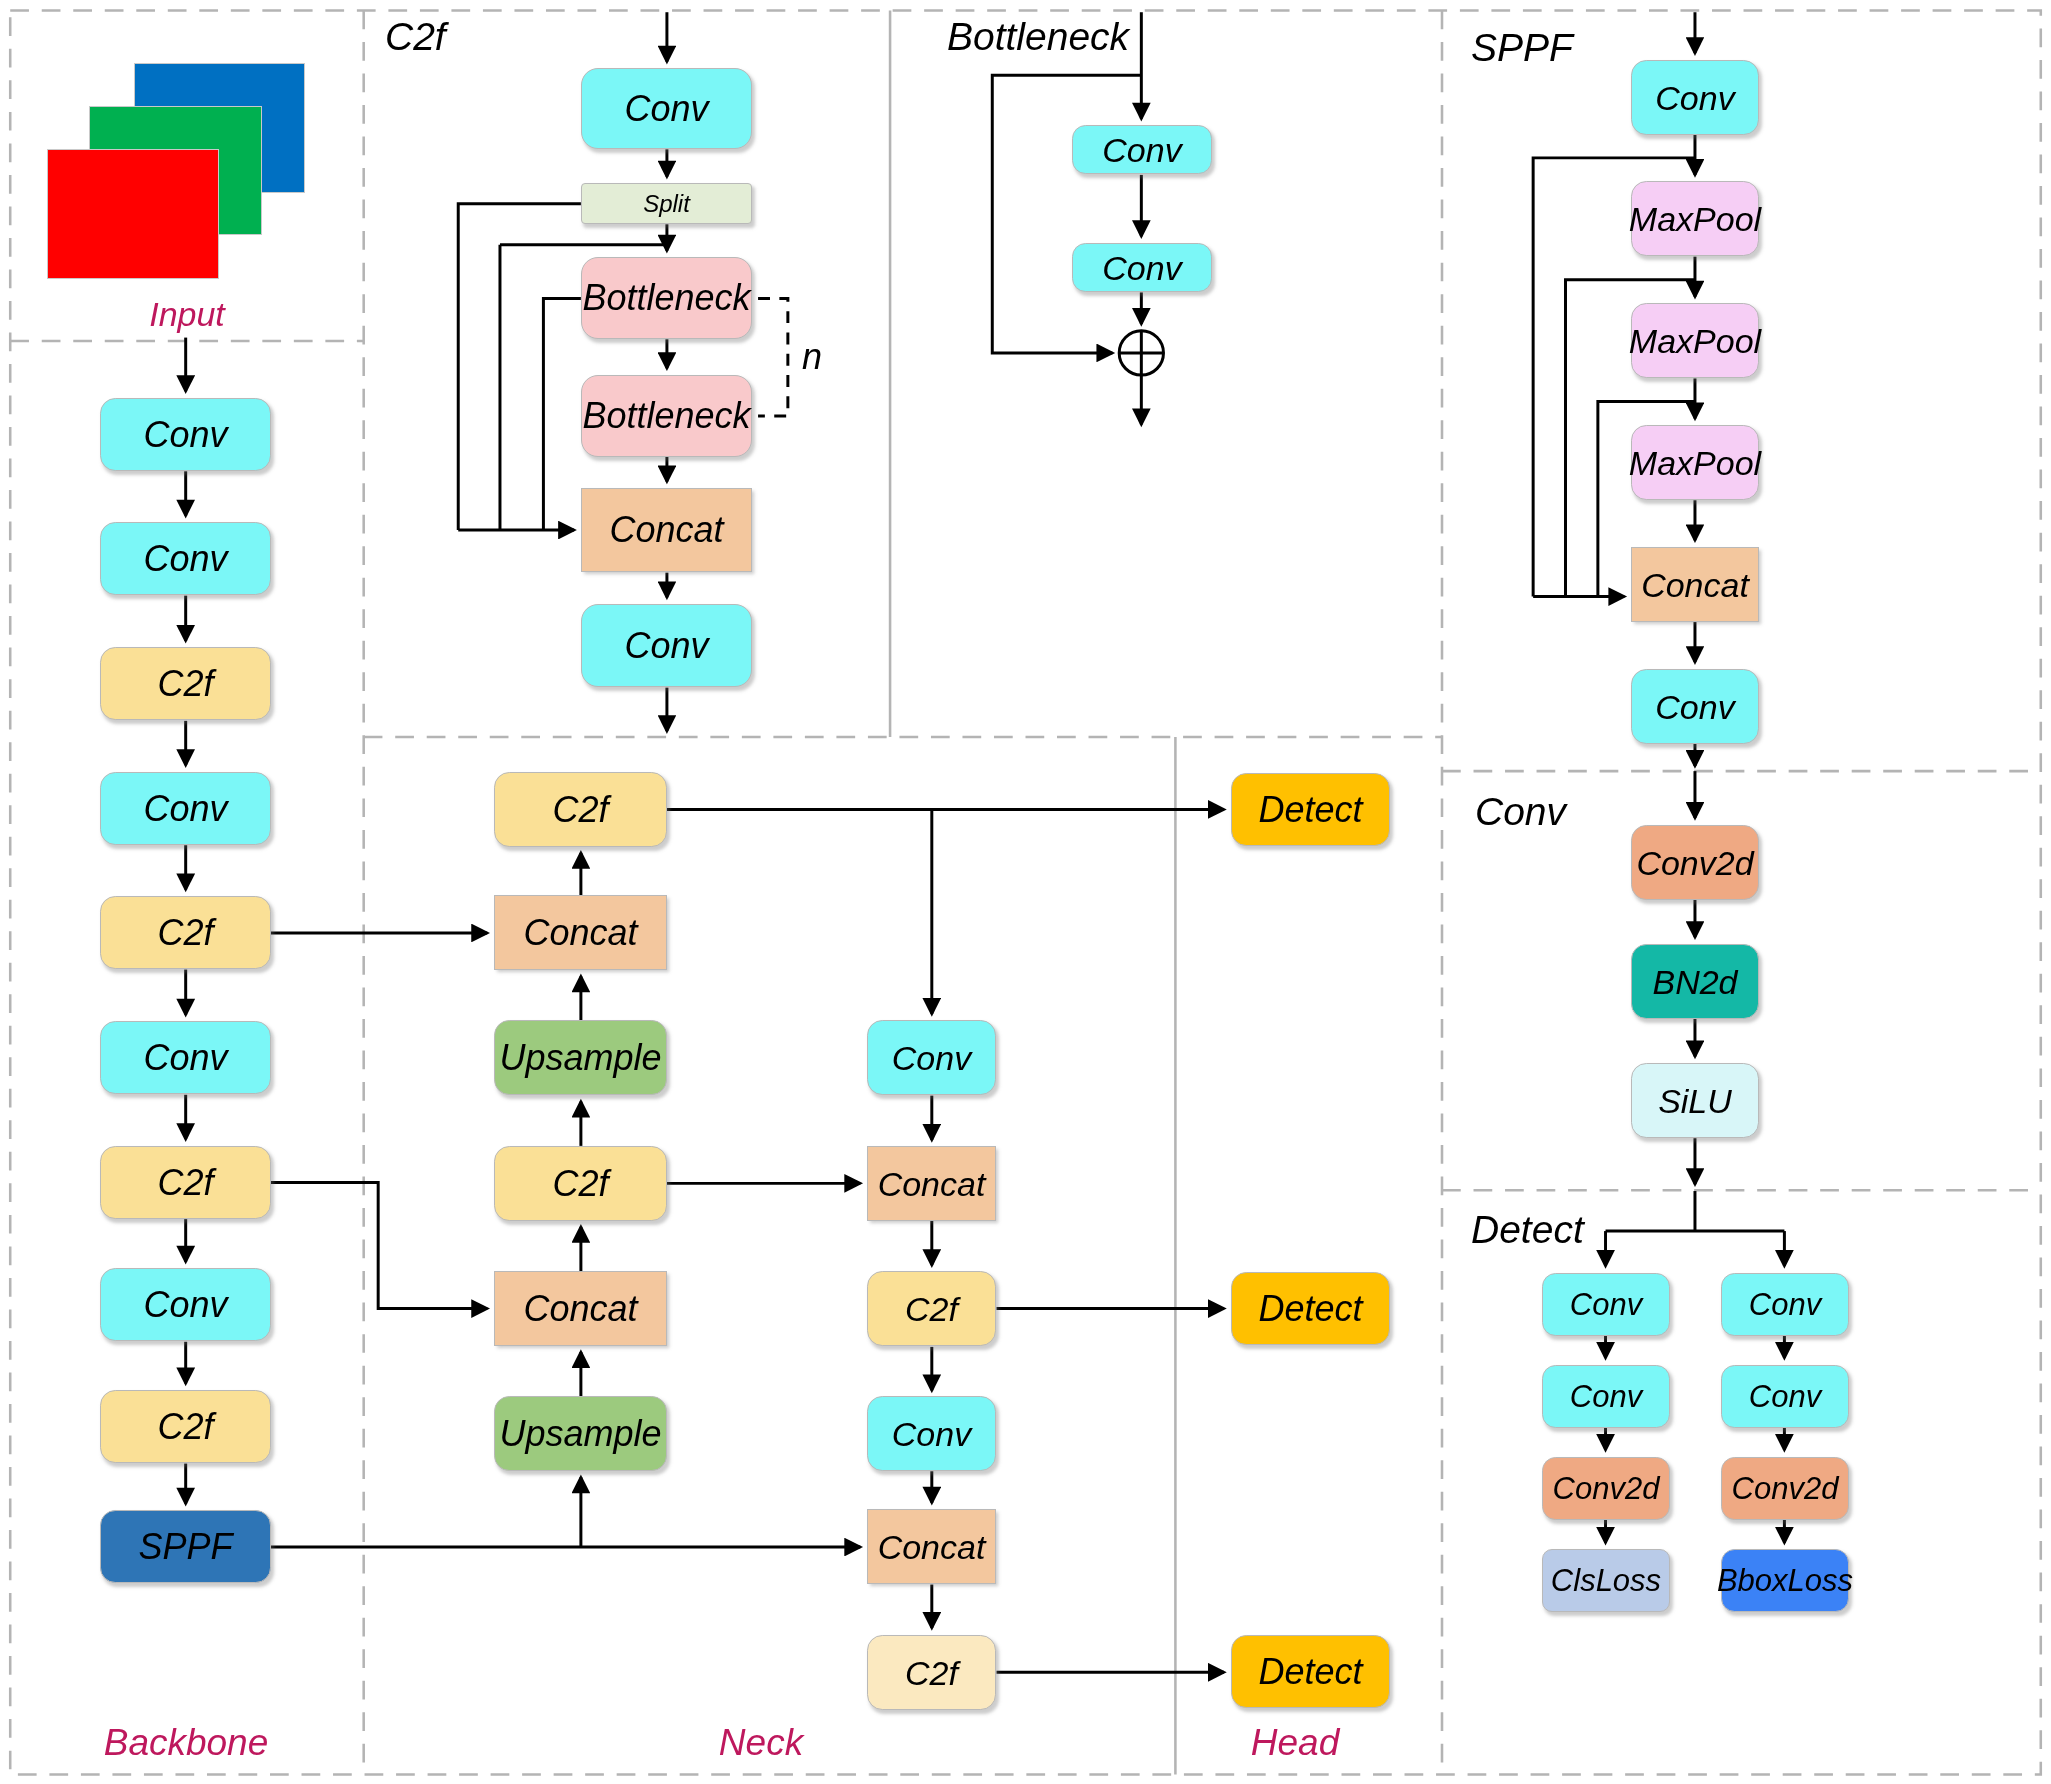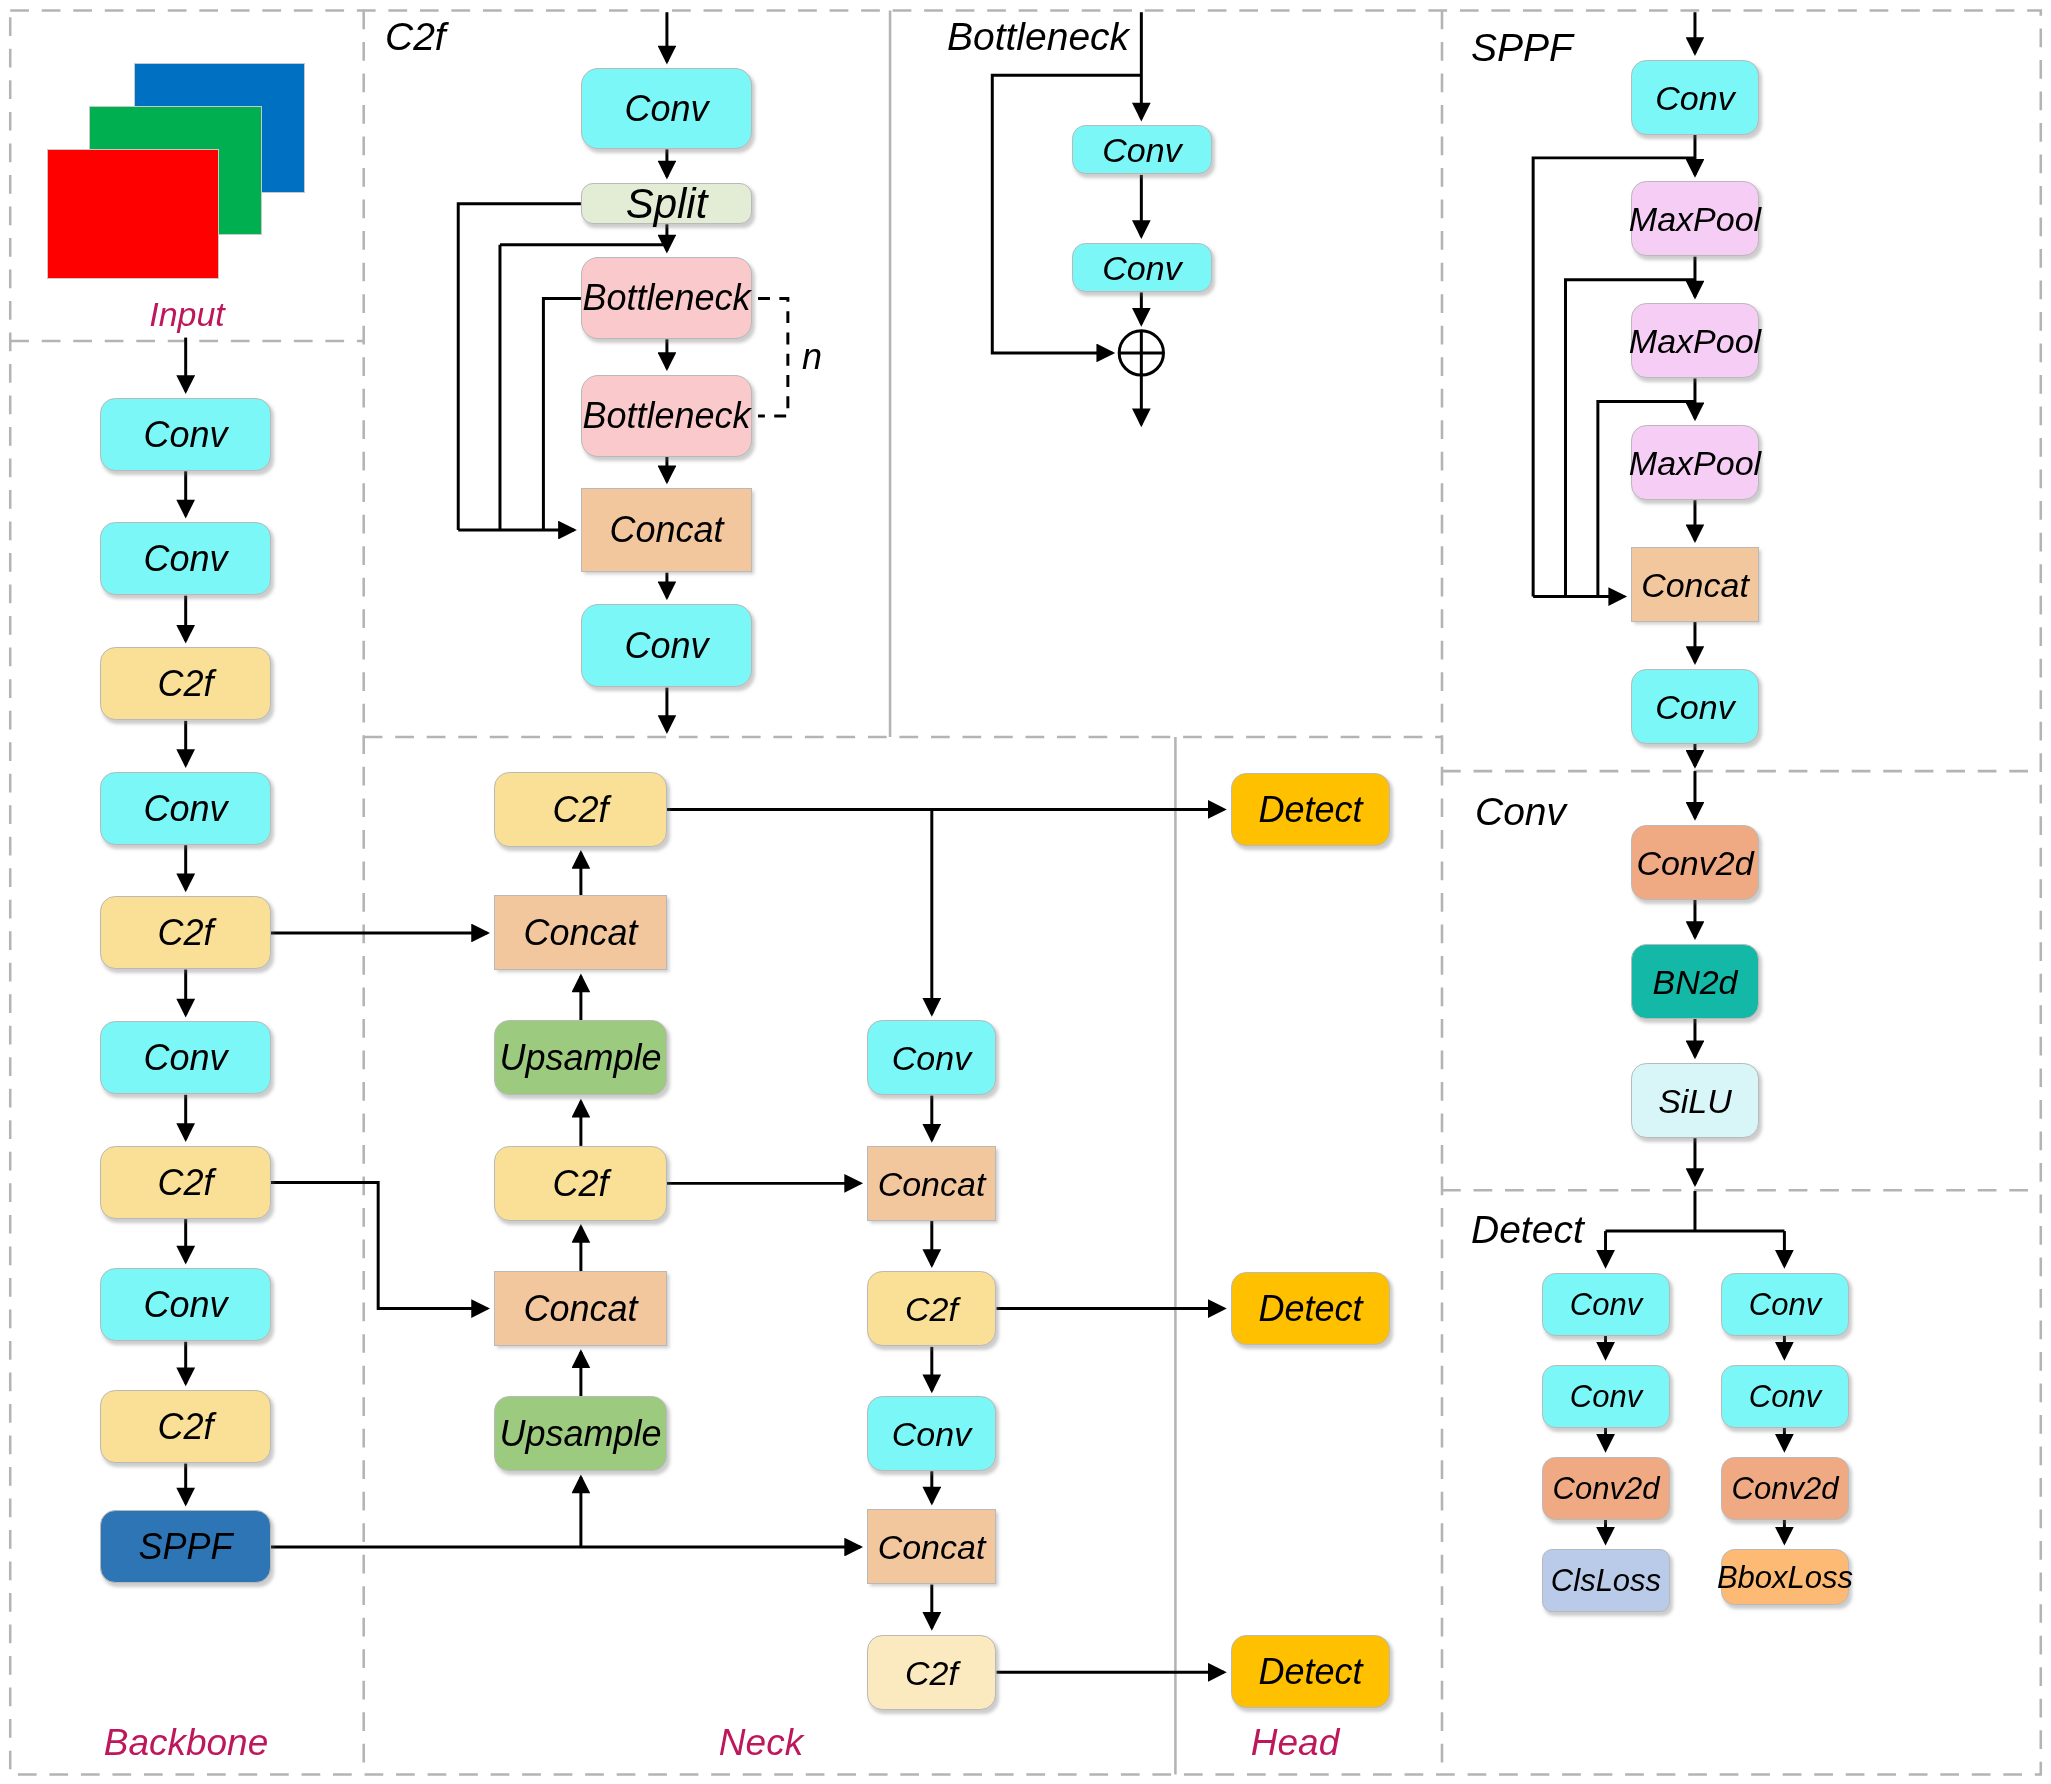--- a/index.html
+++ b/index.html
@@ -145,21 +145,21 @@
     <div class="node" style="left: 100px; top: 522px; width: 171px; height: 73px; background: rgb(123, 247, 247); border-radius: 15.3px; font-size: 36px;">Conv</div>
     <div class="node" style="left: 100px; top: 647px; width: 171px; height: 73px; background: rgb(250, 224, 150); border-radius: 15.3px; font-size: 36px;">C2f</div>
     <div class="node" style="left: 100px; top: 772px; width: 171px; height: 73px; background: rgb(123, 247, 247); border-radius: 15.3px; font-size: 36px;">Conv</div>
     <div class="node" style="left: 100px; top: 896px; width: 171px; height: 73px; background: rgb(250, 224, 150); border-radius: 15.3px; font-size: 36px;">C2f</div>
     <div class="node" style="left: 100px; top: 1021px; width: 171px; height: 73px; background: rgb(123, 247, 247); border-radius: 15.3px; font-size: 36px;">Conv</div>
     <div class="node" style="left: 100px; top: 1146px; width: 171px; height: 73px; background: rgb(250, 224, 150); border-radius: 15.3px; font-size: 36px;">C2f</div>
     <div class="node" style="left: 100px; top: 1268px; width: 171px; height: 73px; background: rgb(123, 247, 247); border-radius: 15.3px; font-size: 36px;">Conv</div>
     <div class="node" style="left: 100px; top: 1390px; width: 171px; height: 73px; background: rgb(250, 224, 150); border-radius: 15.3px; font-size: 36px;">C2f</div>
     <div class="node" style="left: 100px; top: 1510px; width: 171px; height: 73px; background: rgb(46, 117, 182); border-radius: 15.3px; font-size: 36px;">SPPF</div>
     <div class="node" style="left: 581px; top: 68px; width: 171px; height: 81px; background: rgb(123, 247, 247); border-radius: 17px; font-size: 36px;">Conv</div>
-    <div class="node" style="left: 581px; top: 183px; width: 171px; height: 41px; background: rgb(227, 237, 214); border-radius: 12px; font-size: 42px;">Split</div>
+    <div class="node" style="left: 581px; top: 183px; width: 171px; height: 41px; background: rgb(227, 237, 214); border-radius: 4px; font-size: 24px;">Split</div>
     <div class="node" style="left: 581px; top: 257px; width: 171px; height: 82px; background: rgb(249, 201, 203); border-radius: 17px; font-size: 36px;">Bottleneck</div>
     <div class="node" style="left: 581px; top: 375px; width: 171px; height: 82px; background: rgb(249, 201, 203); border-radius: 17px; font-size: 36px;">Bottleneck</div>
     <div class="node" style="left: 581px; top: 488px; width: 171px; height: 84px; background: rgb(243, 199, 158); border-radius: 0px; font-size: 36px;">Concat</div>
     <div class="node" style="left: 581px; top: 604px; width: 171px; height: 83px; background: rgb(123, 247, 247); border-radius: 17px; font-size: 36px;">Conv</div>
     <div class="node" style="left: 1072px; top: 125px; width: 140px; height: 49px; background: rgb(123, 247, 247); border-radius: 13.6px; font-size: 34px;">Conv</div>
     <div class="node" style="left: 1072px; top: 243px; width: 140px; height: 49px; background: rgb(123, 247, 247); border-radius: 13.6px; font-size: 34px;">Conv</div>
     <div class="node" style="left: 1631px; top: 60px; width: 128px; height: 75px; background: rgb(123, 247, 247); border-radius: 15.3px; font-size: 34px;">Conv</div>
     <div class="node" style="left: 1631px; top: 181px; width: 128px; height: 75px; background: rgb(246, 206, 245); border-radius: 15.3px; font-size: 34px;">MaxPool</div>
     <div class="node" style="left: 1631px; top: 303px; width: 128px; height: 75px; background: rgb(246, 206, 245); border-radius: 15.3px; font-size: 34px;">MaxPool</div>
     <div class="node" style="left: 1631px; top: 425px; width: 128px; height: 75px; background: rgb(246, 206, 245); border-radius: 15.3px; font-size: 34px;">MaxPool</div>
@@ -168,21 +168,21 @@
     <div class="node" style="left: 1631px; top: 825px; width: 128px; height: 75px; background: rgb(239, 169, 131); border-radius: 15.3px; font-size: 34px;">Conv2d</div>
     <div class="node" style="left: 1631px; top: 944px; width: 128px; height: 75px; background: #14b8a6; border-radius: 15.3px; font-size: 34px;">BN2d</div>
     <div class="node" style="left: 1631px; top: 1063px; width: 128px; height: 75px; background: rgb(216, 246, 248); border-radius: 15.3px; font-size: 34px;">SiLU</div>
     <div class="node" style="left: 1542px; top: 1273px; width: 128px; height: 63px; background: rgb(123, 247, 247); border-radius: 13.6px; font-size: 31px;">Conv</div>
     <div class="node" style="left: 1542px; top: 1365px; width: 128px; height: 63px; background: rgb(123, 247, 247); border-radius: 13.6px; font-size: 31px;">Conv</div>
     <div class="node" style="left: 1542px; top: 1457px; width: 128px; height: 63px; background: rgb(239, 169, 131); border-radius: 13.6px; font-size: 31px;">Conv2d</div>
     <div class="node" style="left: 1542px; top: 1549px; width: 128px; height: 63px; background: rgb(185, 203, 232); border-radius: 10px; font-size: 31px;">ClsLoss</div>
     <div class="node" style="left: 1721px; top: 1273px; width: 128px; height: 63px; background: rgb(123, 247, 247); border-radius: 13.6px; font-size: 31px;">Conv</div>
     <div class="node" style="left: 1721px; top: 1365px; width: 128px; height: 63px; background: rgb(123, 247, 247); border-radius: 13.6px; font-size: 31px;">Conv</div>
     <div class="node" style="left: 1721px; top: 1457px; width: 128px; height: 63px; background: rgb(239, 169, 131); border-radius: 13.6px; font-size: 31px;">Conv2d</div>
-    <div class="node" style="left: 1721px; top: 1549px; width: 128px; height: 56px; background: #fdba74; border-radius: 13.6px; font-size: 31px;">BboxLoss</div>
+    <div class="node" style="left: 1721px; top: 1549px; width: 128px; height: 63px; background: #3b82f6; border-radius: 13.6px; font-size: 31px;">BboxLoss</div>
     <div class="node" style="left: 494px; top: 772px; width: 173px; height: 75px; background: rgb(250, 224, 150); border-radius: 15.3px; font-size: 36px;">C2f</div>
     <div class="node" style="left: 494px; top: 895px; width: 173px; height: 75px; background: rgb(243, 199, 158); border-radius: 0px; font-size: 36px;">Concat</div>
     <div class="node" style="left: 494px; top: 1020px; width: 173px; height: 75px; background: rgb(156, 202, 126); border-radius: 15.3px; font-size: 36px;">Upsample</div>
     <div class="node" style="left: 494px; top: 1146px; width: 173px; height: 75px; background: rgb(250, 224, 150); border-radius: 15.3px; font-size: 36px;">C2f</div>
     <div class="node" style="left: 494px; top: 1271px; width: 173px; height: 75px; background: rgb(243, 199, 158); border-radius: 0px; font-size: 36px;">Concat</div>
     <div class="node" style="left: 494px; top: 1396px; width: 173px; height: 75px; background: rgb(156, 202, 126); border-radius: 15.3px; font-size: 36px;">Upsample</div>
     <div class="node" style="left: 867px; top: 1020px; width: 129px; height: 75px; background: rgb(123, 247, 247); border-radius: 15.3px; font-size: 34px;">Conv</div>
     <div class="node" style="left: 867px; top: 1146px; width: 129px; height: 75px; background: rgb(243, 199, 158); border-radius: 0px; font-size: 34px;">Concat</div>
     <div class="node" style="left: 867px; top: 1271px; width: 129px; height: 75px; background: rgb(250, 224, 150); border-radius: 15.3px; font-size: 34px;">C2f</div>
     <div class="node" style="left: 867px; top: 1396px; width: 129px; height: 75px; background: rgb(123, 247, 247); border-radius: 15.3px; font-size: 34px;">Conv</div>

